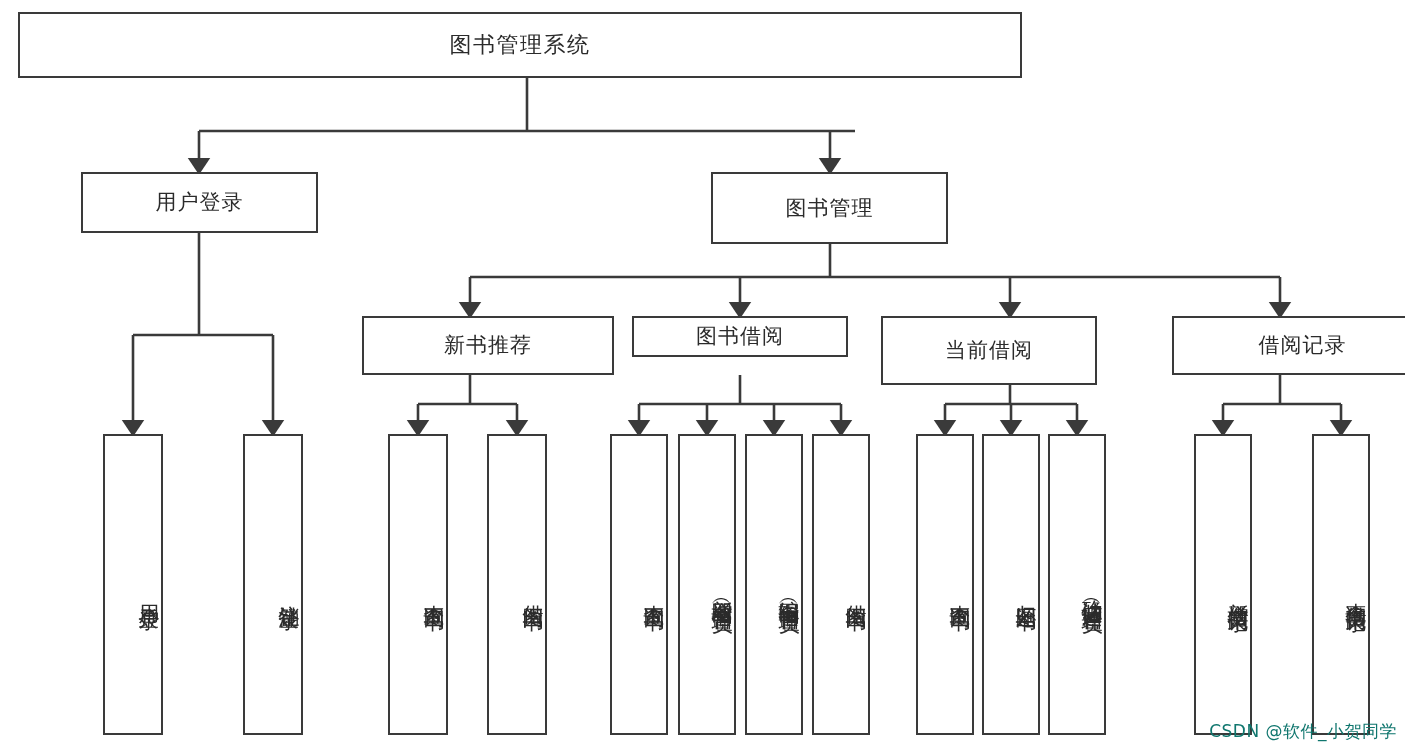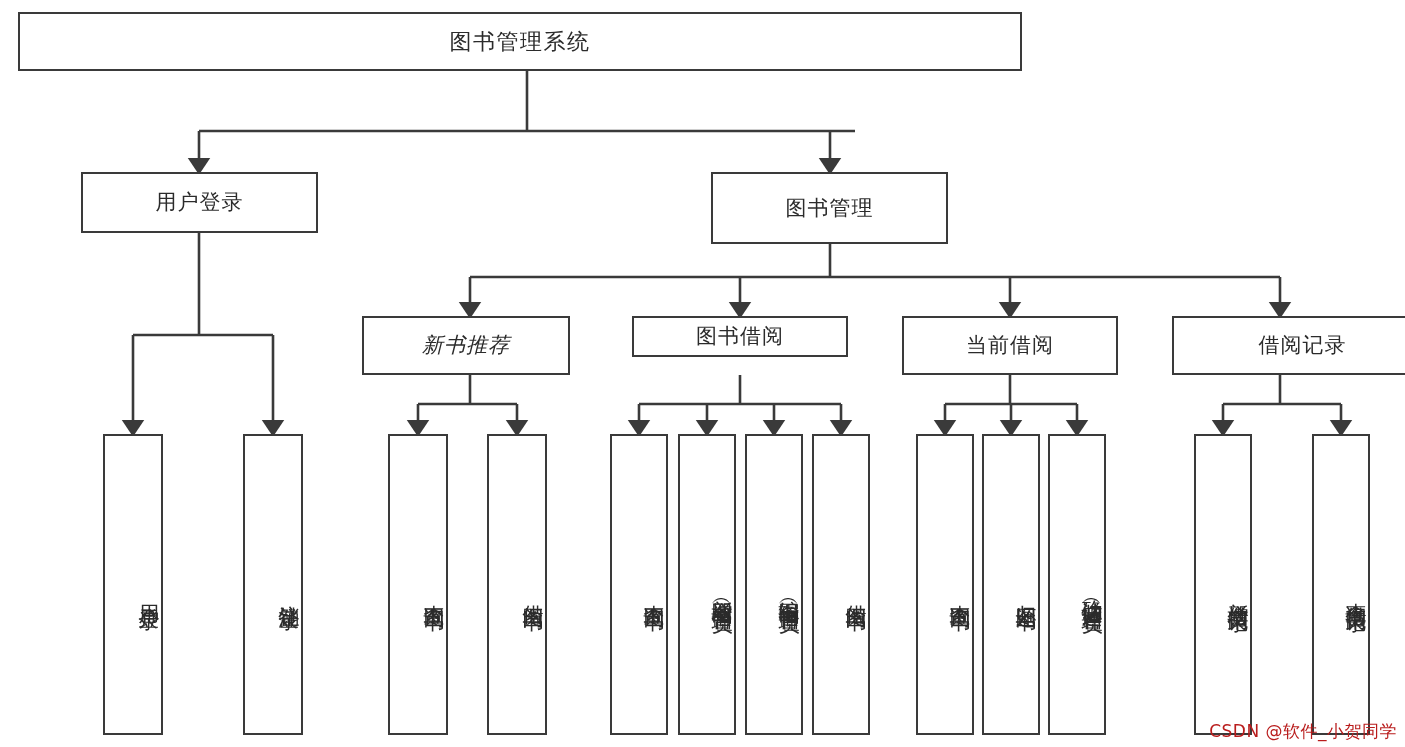--- a/index.html
+++ b/index.html
@@ -34,21 +34,21 @@
     align-items:flex-start;
     justify-content:center;
     padding-top:14px;
   }
   .node.v span{ writing-mode:vertical-rl; text-orientation:upright; }
 
   #watermark{
     position:absolute;
     right:8px; bottom:4px;
     font-size:17px;
-    color:#b91c1c;
+    color:#0f766e;
     letter-spacing:0.5px;
     white-space:nowrap;
     font-family:"DejaVu Sans","Liberation Sans",sans-serif;
   }
 </style>
 </head>
 <body>
 
 <div id="canvas">
 
@@ -95,38 +95,38 @@
       <path d="M1011,404 L1011,428" marker-end="url(#arrow)"></path>
       <path d="M1077,404 L1077,428" marker-end="url(#arrow)"></path>
 
       <path d="M1280,375 L1280,404"></path>
       <path d="M1223,404 L1341,404"></path>
       <path d="M1223,404 L1223,428" marker-end="url(#arrow)"></path>
       <path d="M1341,404 L1341,428" marker-end="url(#arrow)"></path>
     </g>
   </svg>
 
-  <div class="node root" style="left:18px;top:12px;width:1004px;height:59px;">
+  <div class="node root" style="left:18px;top:12px;width:1004px;height:66px;">
     <span>图书管理系统</span>
   </div>
 
   <div class="node h" style="left:81px;top:172px;width:237px;height:61px;">
     <span>用户登录</span>
   </div>
   <div class="node h" style="left:711px;top:172px;width:237px;height:72px;">
     <span>图书管理</span>
   </div>
 
-  <div class="node h" style="left:362px;top:316px;width:208px;height:59px;font-style:italic;">
+  <div class="node h" style="left:362px;top:316px;width:252px;height:59px;">
     <span>新书推荐</span>
   </div>
   <div class="node h" style="left:632px;top:316px;width:216px;height:41px;">
     <span>图书借阅</span>
   </div>
-  <div class="node h" style="left:902px;top:316px;width:216px;height:59px;">
+  <div class="node h" style="left:881px;top:316px;width:216px;height:69px;">
     <span>当前借阅</span>
   </div>
   <div class="node h" style="left:1172px;top:316px;width:261px;height:59px;">
     <span>借阅记录</span>
   </div>
 
   <div class="node v" style="left:103px;top:434px;width:60px;height:301px;">
     <span>用户登录</span>
   </div>
   <div class="node v" style="left:243px;top:434px;width:60px;height:301px;">

